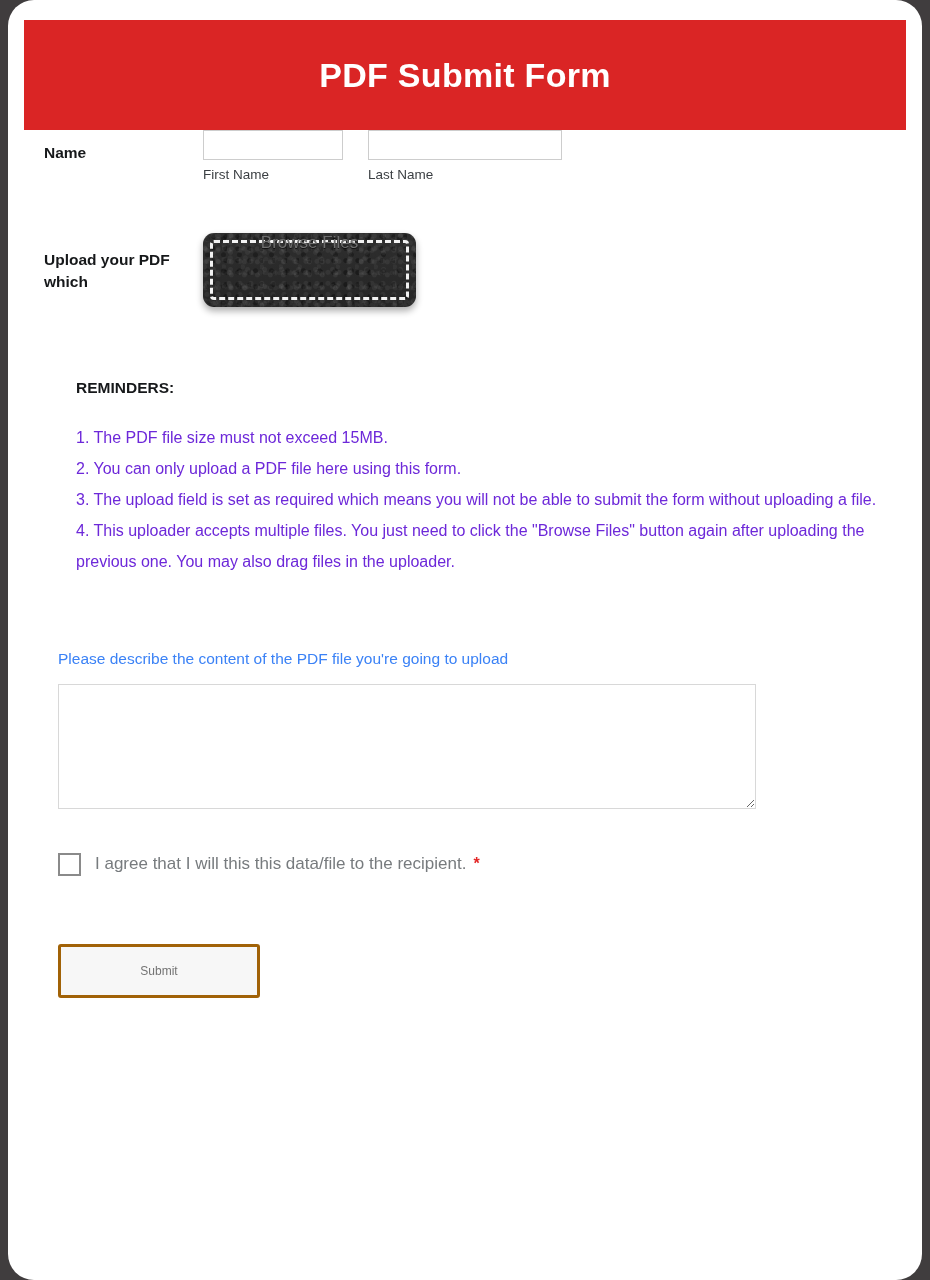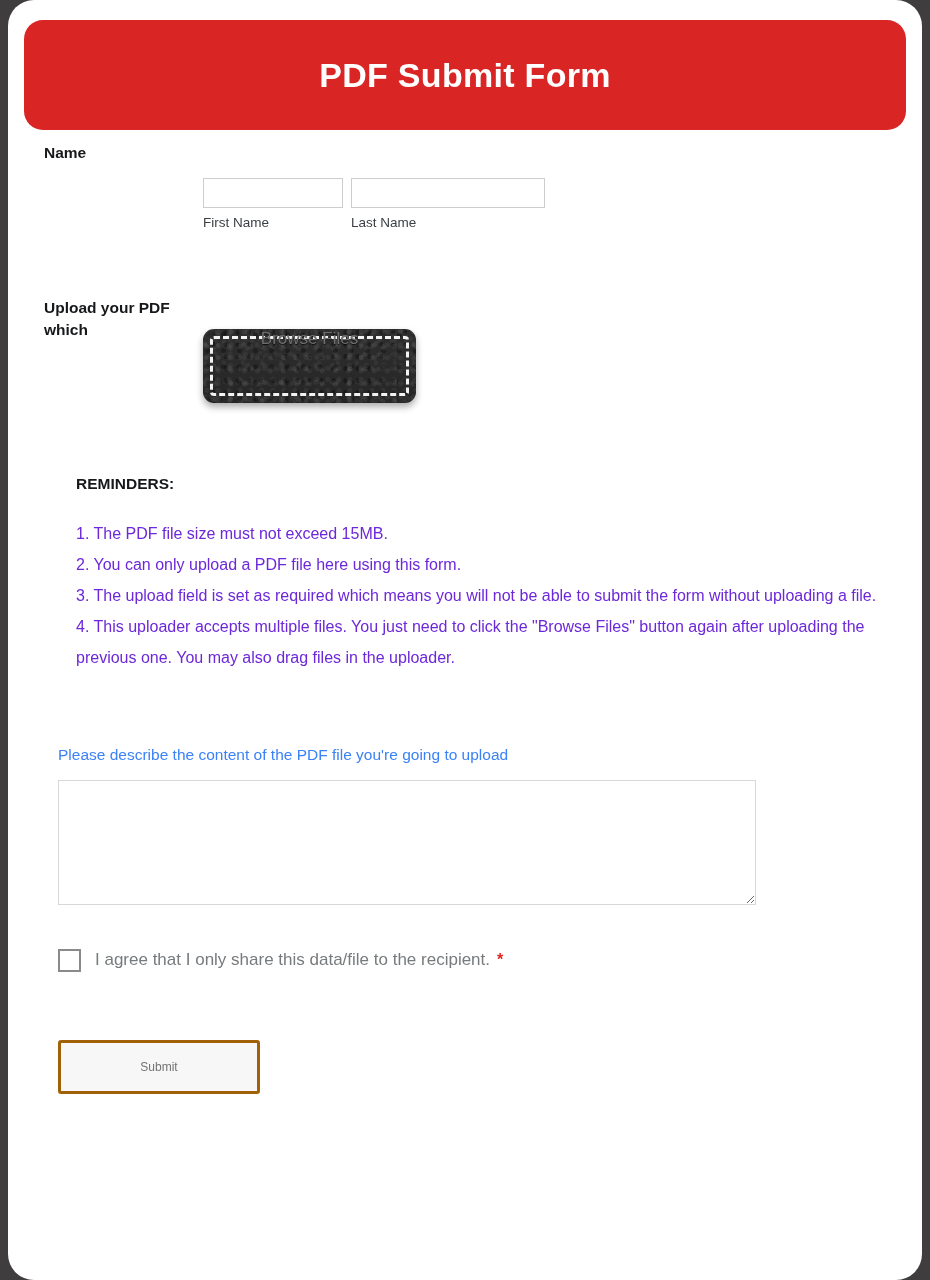--- a/index.html
+++ b/index.html
@@ -28,21 +28,20 @@
   .form-header {
     position: absolute;
     left: 16px;
     top: 20px;
     width: 882px;
     height: 110px;
     background: #da2525;
     display: flex;
     align-items: center;
     justify-content: center;
-    border-radius: 19px;
   }
   .form-title {
     color: #ffffff;
     font-size: 34px;
     font-weight: bold;
     letter-spacing: 0.3px;
   }
 
   .form-body {
     position: absolute;
@@ -63,22 +62,21 @@
     box-sizing: border-box;
     font-size: 15.5px;
     font-weight: bold;
     color: #16181a;
     line-height: 1.42;
     padding-top: 12px;
   }
 
   .field-controls {
     display: flex;
-    gap: 8px;
-    margin-top: 48px;
+    gap: 25px;
   }
 
   .sub-field {
     display: flex;
     flex-direction: column;
   }
 
   .text-input {
     height: 30px;
     border: 1px solid #cdcdcd;
@@ -278,21 +276,21 @@
       </div>
     </div>
 
     <div class="describe-block">
       <div class="describe-label">Please describe the content of the PDF file you're going to upload</div>
       <textarea class="describe-textarea" placeholder="" style=""></textarea>
     </div>
 
     <div class="agree-row">
       <div class="agree-checkbox"></div>
-      <span class="agree-text">I agree that I only share this data/file to the recipient.</span>
+      <span class="agree-text">I agree that I will this this data/file to the recipient.</span>
       <span class="required-star">*</span>
     </div>
 
     <div class="submit-row">
       <button class="submit-button">Submit</button>
     </div>
 
   </div>
 </div>
 

